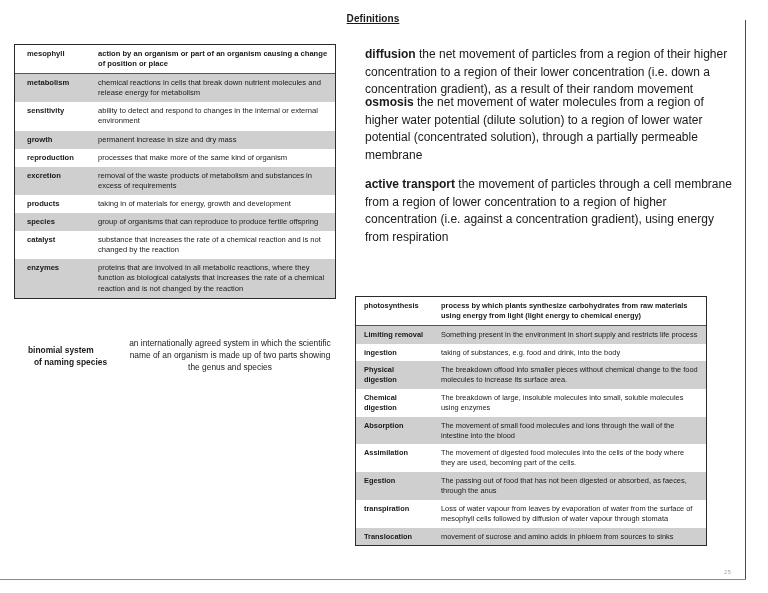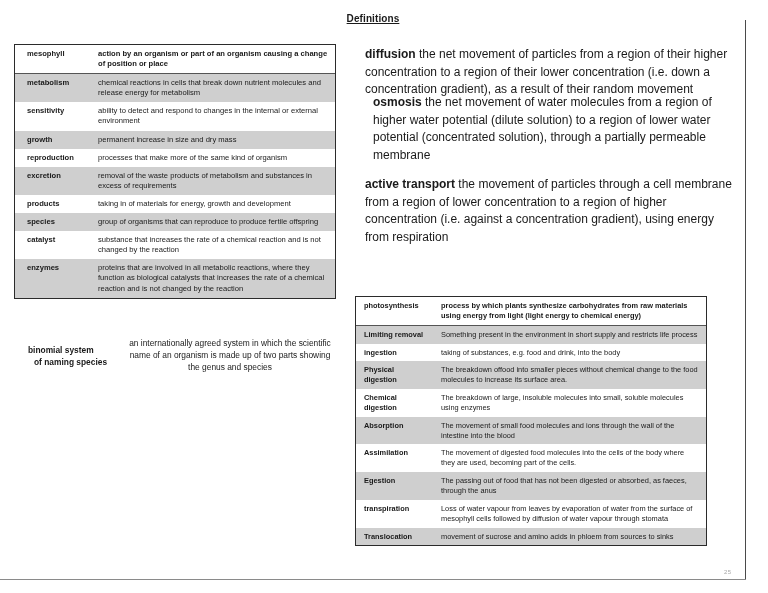--- a/index.html
+++ b/index.html
@@ -129,21 +129,21 @@
   
   .prose {
     position: absolute;
     left: 365px;
     width: 372px;
     font-size: 12px;
     line-height: 1.46;
   }
   .prose b { font-weight: bold; }
   #prose-diffusion { top: 46px; }
-  #prose-osmosis { top: 94px; margin-left: 8px; }
+  #prose-osmosis { top: 94px; }
   #prose-active-transport { top: 176px; }
 
   
   .page-number-artifact {
     position: absolute;
     left: 724px;
     top: 569px;
     font-size: 6px;
     color: #a8a8a8;
     letter-spacing: 0.5px;

